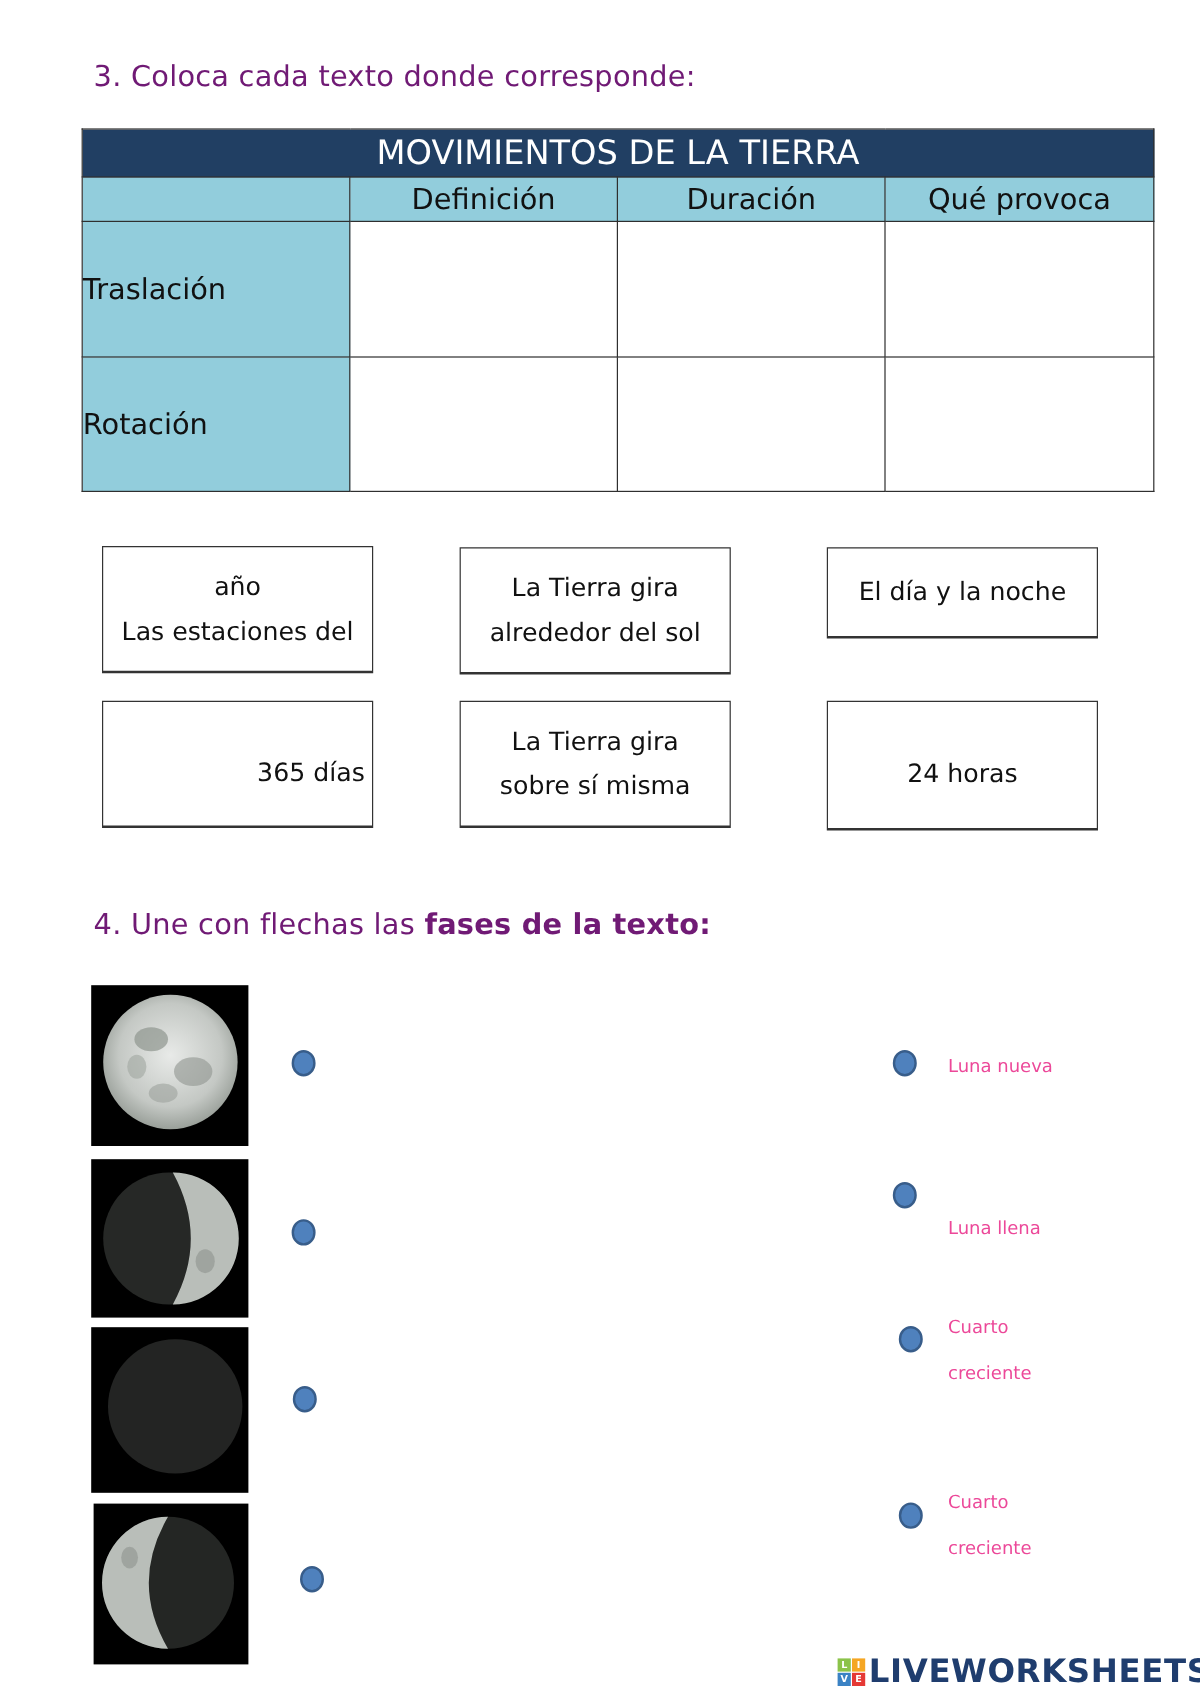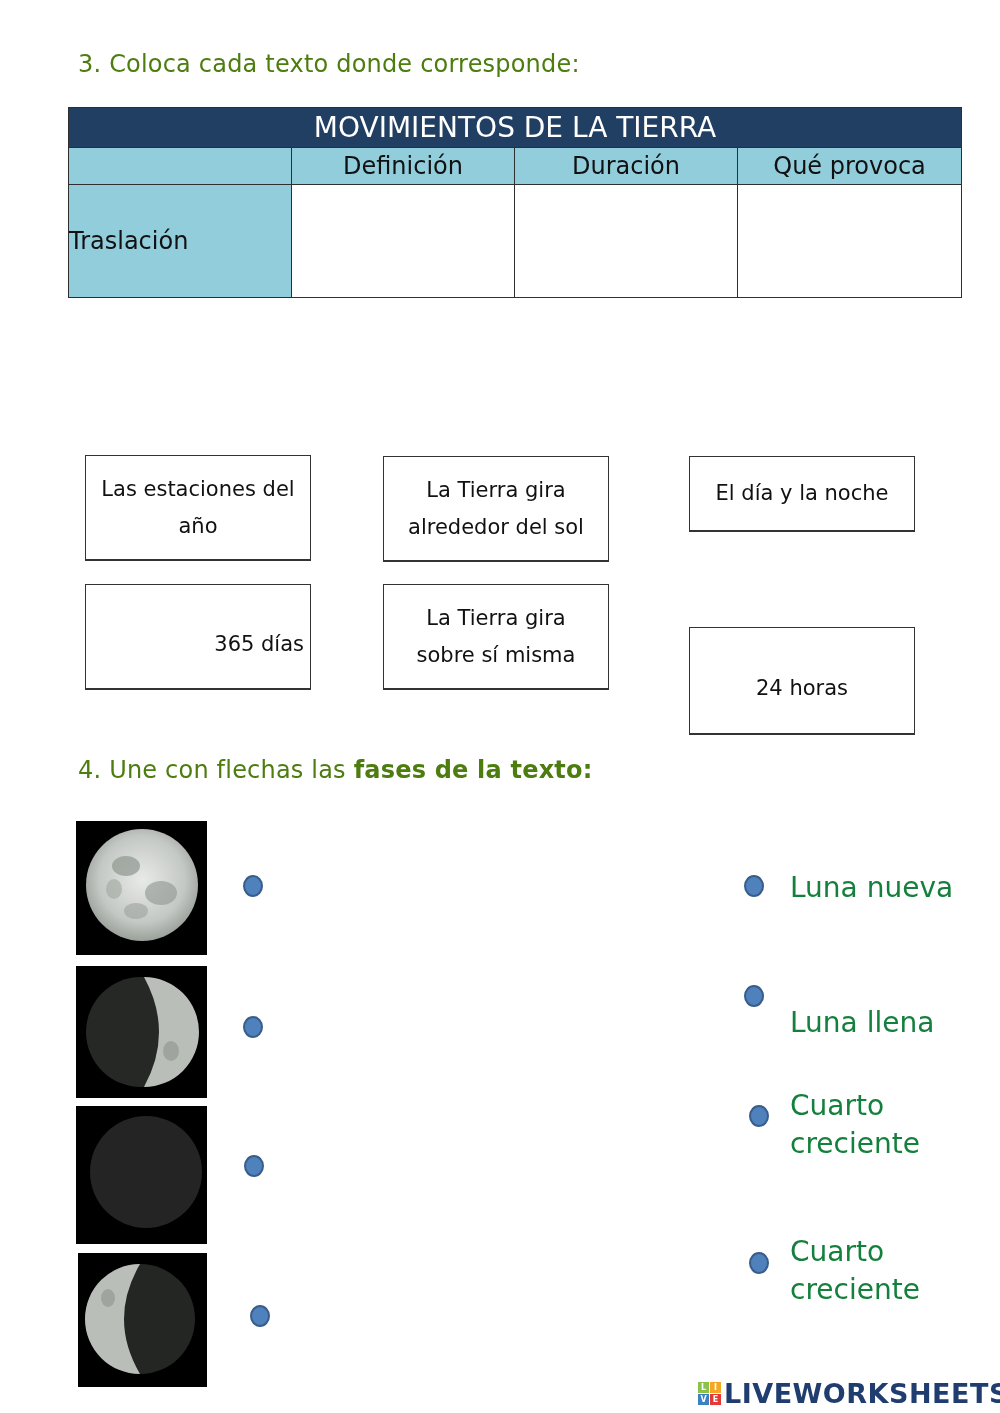--- a/index.html
+++ b/index.html
@@ -1,19 +1,19 @@
 <!DOCTYPE html>
 <html><head>
 <meta charset="utf-8">
 <style>
   * { box-sizing: border-box; margin: 0; padding: 0; }
   html, body { width: 1000px; height: 1413px; background: #ffffff; overflow: hidden; }
   body { position: relative; font-family: "DejaVu Sans", sans-serif; color: #111; }
 
-  .heading { position: absolute; left: 78px; font-size: 24px; color: #4d7c0f; letter-spacing: 0.2px; }
+  .heading { position: absolute; left: 78px; font-size: 24px; color: #701a75; letter-spacing: 0.2px; }
   #h3 { top: 50px; }
   #h4 { top: 756px; }
   .bold { font-weight: bold; }
 
   
   .mov-table { position: absolute; left: 68px; top: 107px; width: 893px; border-collapse: collapse; table-layout: fixed; }
   .mov-table td, .mov-table th { border: 1px solid #2f2f2f; }
   .mov-table .title-row th { background: #213f63; color: #fff; font-weight: normal; font-size: 28px; height: 40px; text-align: center; }
   .mov-table .col-row th { background: #92cddc; color: #111; font-weight: normal; font-size: 24px; height: 37px; text-align: center; }
   .mov-table .row-head { background: #92cddc; font-size: 24px; text-align: left; height: 113px; }
@@ -23,21 +23,21 @@
   .card { position: absolute; width: 226px; height: 106px; border: 1px solid #333; border-bottom-width: 2px;
           display: flex; align-items: center; justify-content: center; text-align: center;
           font-size: 21px; line-height: 37px; background: #fff; padding: 0 6px; }
   .card span { display: block; }
 
   
   .moon { position: absolute; width: 131px; height: 134px; background: #000; overflow: hidden; }
   .moon svg { display: block; }
   .dot { position: absolute; width: 20px; height: 22px; border-radius: 50%;
          background: #4f81bd; border: 2px solid #385d8a; }
-  .phase-label { position: absolute; font-size: 28px; line-height: 38px; color: #15803d; }
+  .phase-label { position: absolute; font-size: 15px; line-height: 38px; color: #ec4899; }
 
   
   .logo { position: absolute; left: 698px; top: 1378px; display: flex; align-items: center; }
   .logo-blocks { display: grid; grid-template-columns: 11px 11px; grid-template-rows: 11px 11px; gap: 1px; margin-right: 3px; }
   .logo-blocks div { font-size: 8px; color: #fff; font-weight: bold; text-align: center; line-height: 11px; }
   .logo-text { font-size: 27px; font-weight: bold; color: #1f3d6e; letter-spacing: 0.5px; font-family: "DejaVu Sans", sans-serif; }
 </style>
 </head>
 <body>
 
@@ -59,27 +59,33 @@
     <th>Definición</th>
     <th>Duración</th>
     <th>Qué provoca</th>
   </tr>
   <tr>
     <td class="row-head">Traslación</td>
     <td class="drop-cell"></td>
     <td class="drop-cell"></td>
     <td class="drop-cell"></td>
   </tr>
+  <tr>
+    <td class="row-head" style="height:112px">Rotación</td>
+    <td class="drop-cell"></td>
+    <td class="drop-cell"></td>
+    <td class="drop-cell"></td>
+  </tr>
 </tbody>
   </table>
 
 <div class="card" style="left:85px; top:455px;">
   <div>
+      <span>año</span>
       <span>Las estaciones del</span>
-      <span>año</span>
     </div>
 </div>
 <div class="card" style="left:383px; top:456px;">
   <div>
       <span>La Tierra gira</span>
       <span>alrededor del sol</span>
     </div>
 </div>
 <div class="card" style="left:689px; top:456px; height:76px;">
   <div>
@@ -90,21 +96,21 @@
   <div>
       <span>365 días</span>
     </div>
 </div>
 <div class="card" style="left:383px; top:584px;">
   <div>
       <span>La Tierra gira</span>
       <span>sobre sí misma</span>
     </div>
 </div>
-<div class="card" style="left:689px; top:584px; height:108px; padding-top:16px;margin-top:43px;">
+<div class="card" style="left:689px; top:584px; height:108px; padding-top:16px;">
   <div>
       <span>24 horas</span>
     </div>
 </div>
 
 <div id="h4" class="heading">
   <span>4. Une con flechas las </span><span class="bold">fases de la texto</span><span class="bold">:</span>
 </div>
 
 <div class="moon" style="left:76px; top:821px;">

